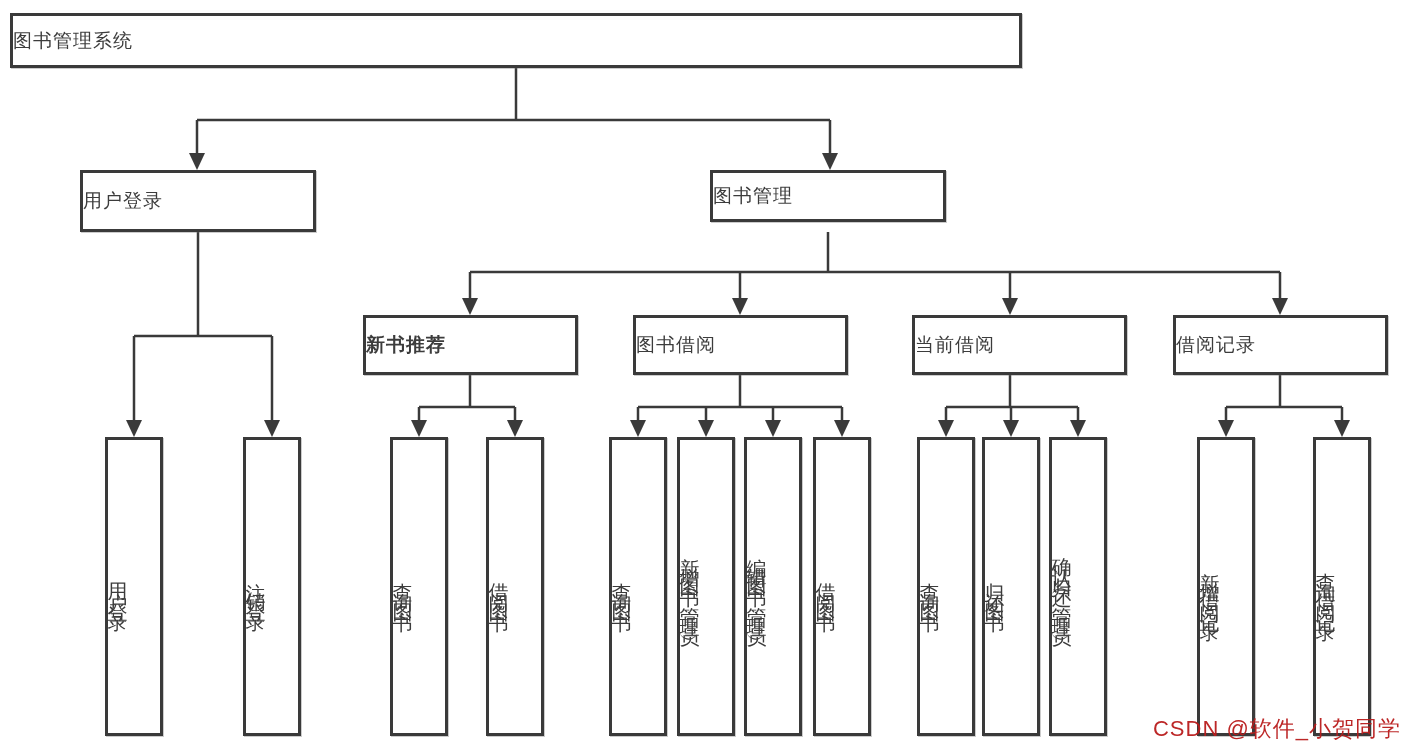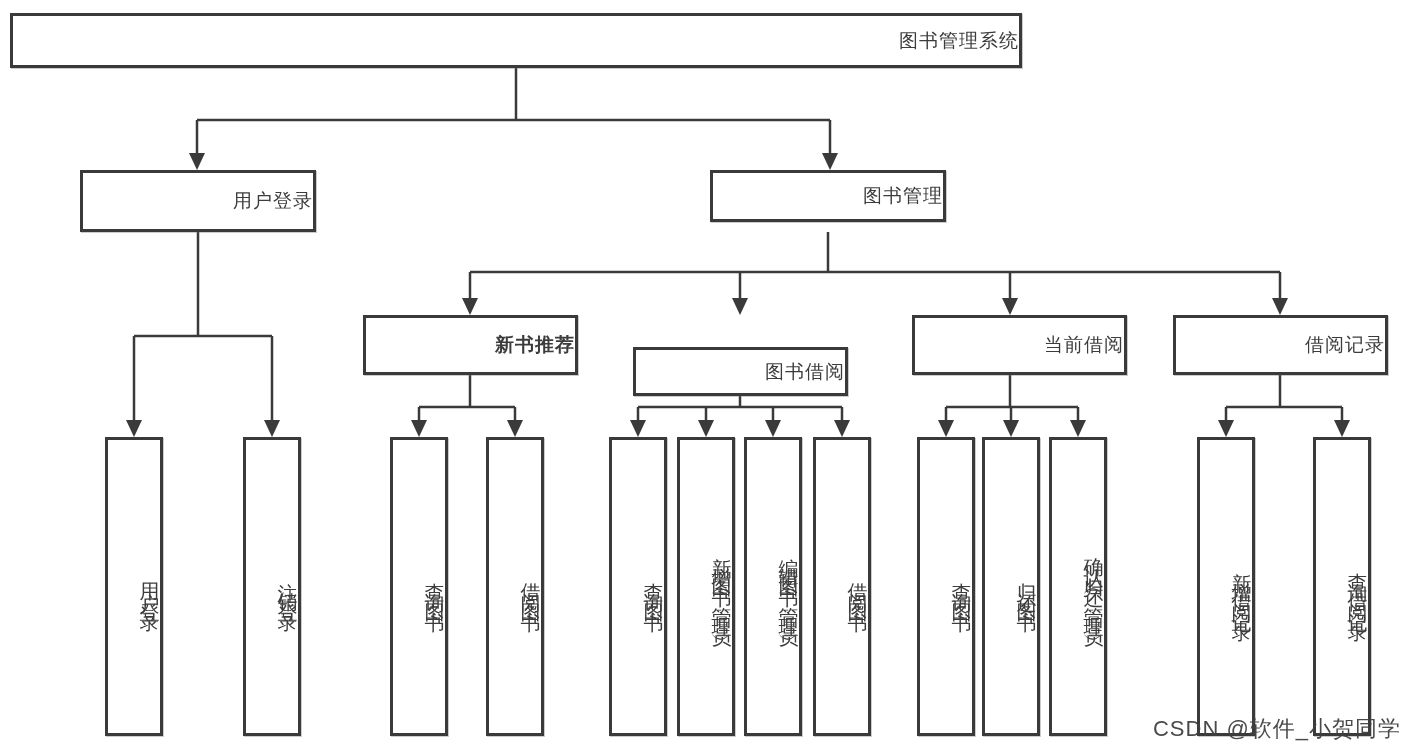--- a/index.html
+++ b/index.html
@@ -3,31 +3,31 @@
 <meta charset="utf-8">
 <style>
   html,body{margin:0;padding:0;background:#ffffff;}
   #stage{
     position:relative;width:1405px;height:747px;background:#ffffff;overflow:hidden;
     font-family:"Liberation Sans","DejaVu Sans",sans-serif;color:#3c3c3c;
   }
   #wires{position:absolute;left:0;top:0;z-index:1;}
   .box{
     position:absolute;box-sizing:border-box;background:#ffffff;
-    border:3px solid #3a3a3a;display:flex;align-items:center;justify-content:flex-end;
+    border:3px solid #3a3a3a;display:flex;align-items:center;justify-content:flex-start;
     z-index:2;box-shadow:1px 1px 0 rgba(110,110,110,.35);
   }
   .hbox{font-size:19px;letter-spacing:1px;}
   .vbox span{
     writing-mode:vertical-rl;text-orientation:mixed;
     font-size:20px;letter-spacing:10px;line-height:1;
   }
   .watermark{
     position:absolute;right:4px;bottom:3px;z-index:3;
-    font-size:22px;letter-spacing:1px;color:#404040;opacity:.95;
+    font-size:22px;letter-spacing:1px;color:#b91c1c;opacity:.95;
   }
 </style>
 </head>
 <body>
 
 <div id="stage">
 
   <svg id="wires" width="1405" height="747" viewBox="0 0 1405 747" aria-hidden="true">
     <g stroke="#3a3a3a" stroke-width="2.5" fill="none">
 
@@ -101,21 +101,21 @@
   <div class="box hbox" style="left:80px;top:170px;width:236px;height:62px;">
     <span>用户登录</span>
   </div>
   <div class="box hbox" style="left:710px;top:170px;width:236px;height:52px;">
     <span>图书管理</span>
   </div>
 
   <div class="box hbox" style="left:363px;top:315px;width:215px;height:60px;font-weight:bold;">
     <span>新书推荐</span>
   </div>
-  <div class="box hbox" style="left:633px;top:315px;width:215px;height:49px;margin-top:32px;">
+  <div class="box hbox" style="left:633px;top:315px;width:215px;height:60px;">
     <span>图书借阅</span>
   </div>
   <div class="box hbox" style="left:903px;top:315px;width:215px;height:60px;margin-left:9px;">
     <span>当前借阅</span>
   </div>
   <div class="box hbox" style="left:1173px;top:315px;width:215px;height:60px;">
     <span>借阅记录</span>
   </div>
 
   <div class="box vbox" style="left:105px;top:437px;width:58px;height:299px;">

